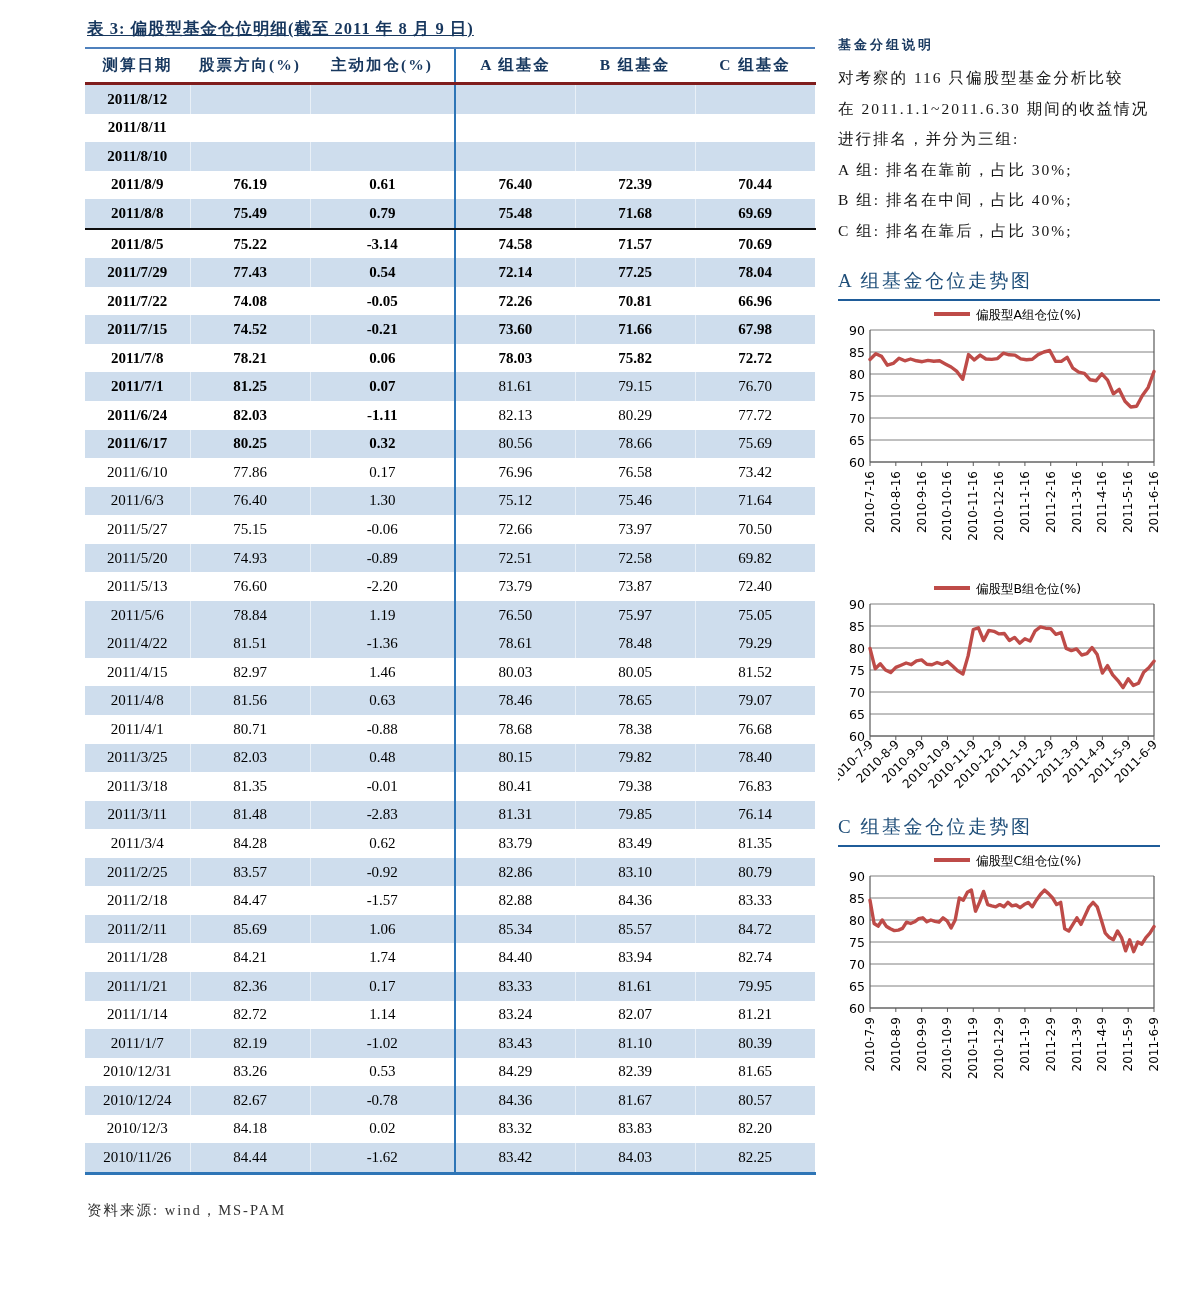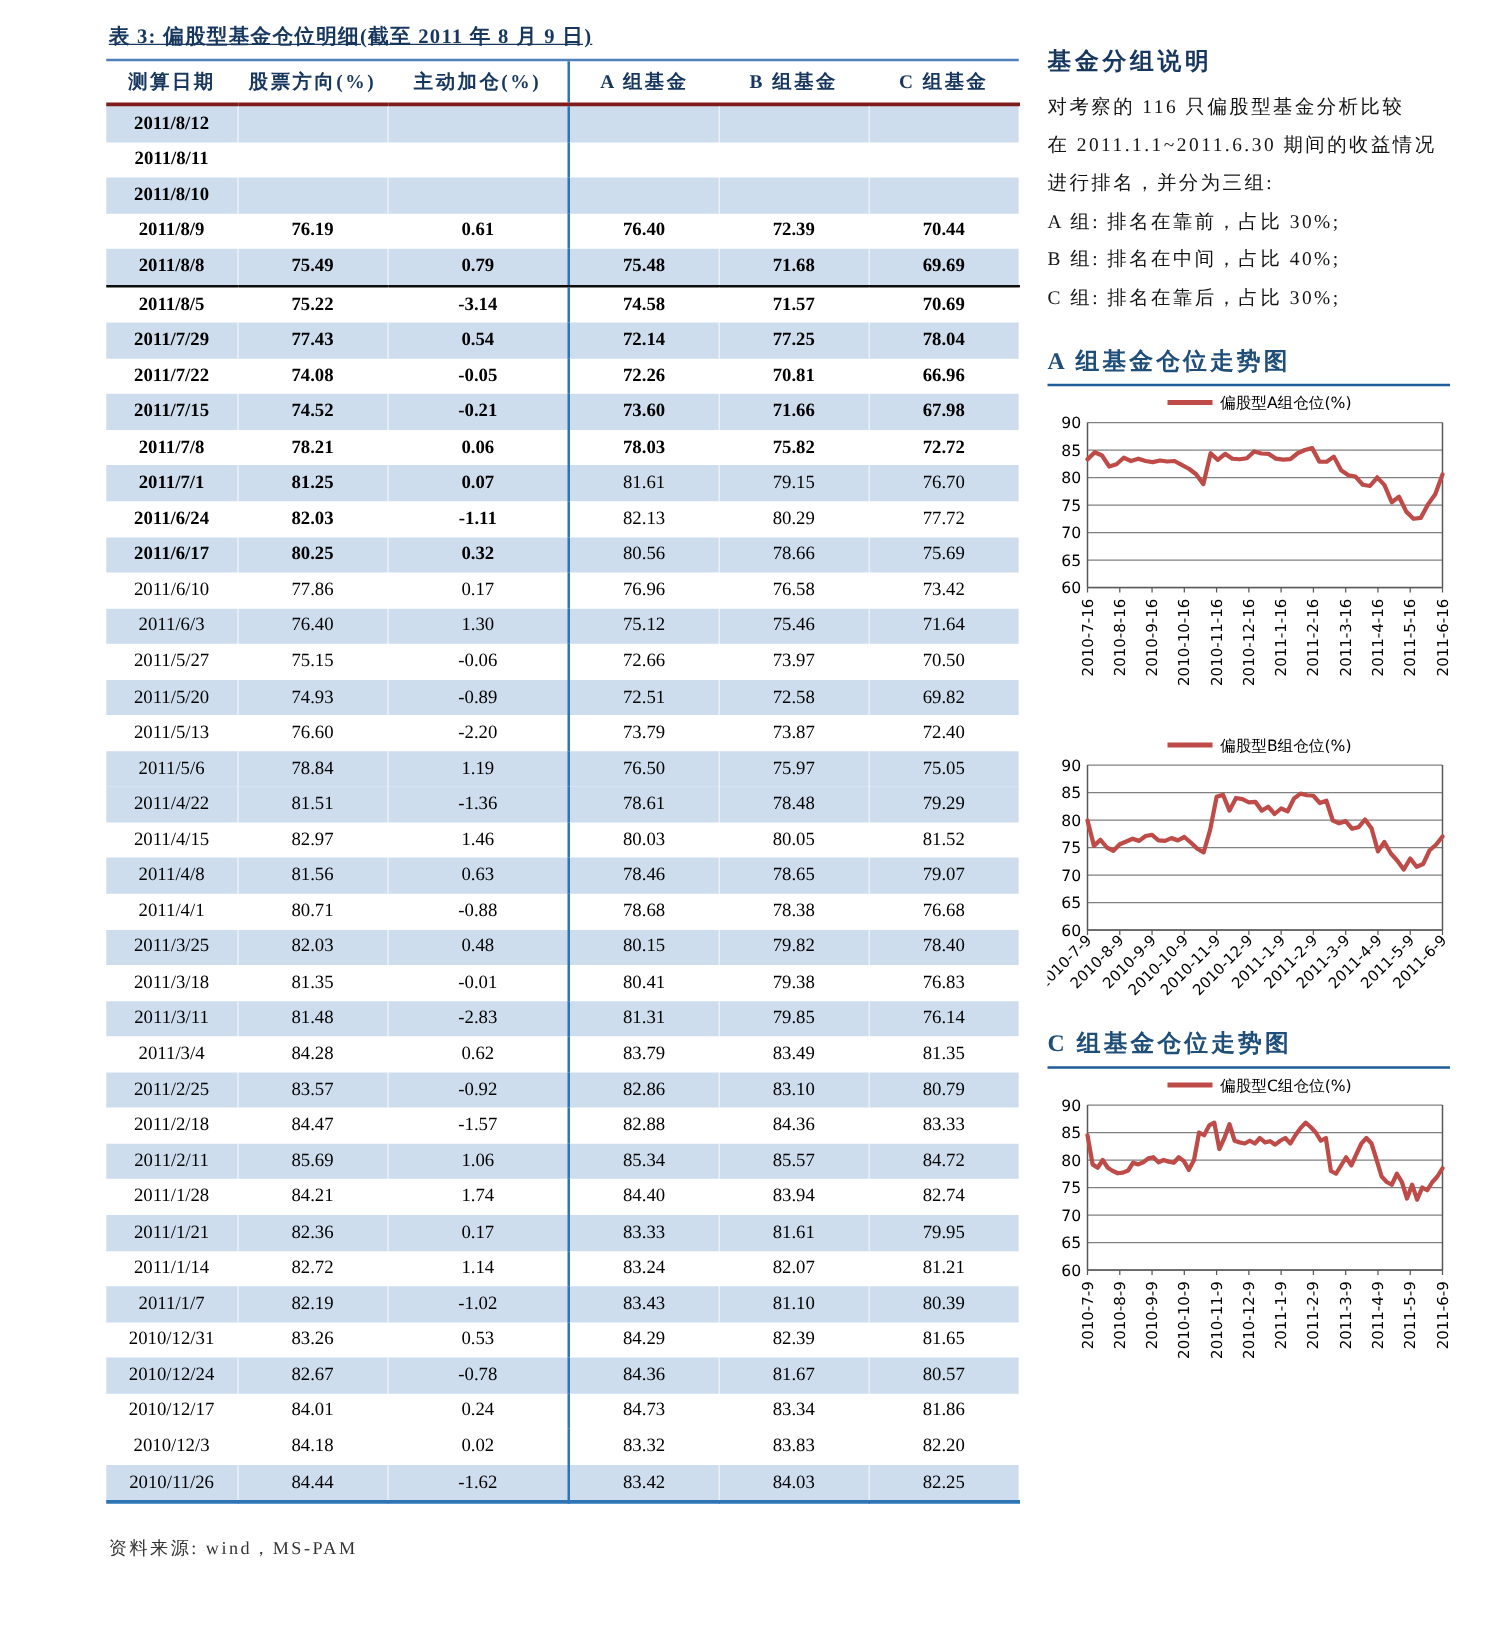--- a/index.html
+++ b/index.html
@@ -17,24 +17,24 @@
   table.fund-table td{text-align:center;font-size:15px;height:28.55px;padding:0;
                       border-right:1px solid rgba(255,255,255,0.55);}
   table.fund-table th.div-r,table.fund-table td.div-r{border-right:2px solid #2e75b6;}
   tr.shade{background:#cedded;}
   tr.sep td{border-bottom:2px solid #0d0d0d;}
   .b{font-weight:bold;}
   .source{margin-top:26px;font-size:14.5px;color:#333;letter-spacing:2px;padding-left:2px;}
 
   
   .side-col{position:absolute;left:753px;top:20px;width:322px;}
-  .notes-heading{font-size:19px;font-weight:bold;color:#17375e;letter-spacing:3px;margin-bottom:9px;}
+  .notes-heading{font-size:13px;font-weight:bold;color:#17375e;letter-spacing:3px;margin-bottom:9px;}
   .note-line{font-size:15.5px;line-height:30.5px;color:#141414;letter-spacing:2px;white-space:nowrap;}
   .chart-section{margin-top:22px;}
-  .chart-title{font-size:19px;font-weight:bold;color:#1f4e79;letter-spacing:2.5px;
+  .chart-title{font-size:19px;font-weight:normal;color:#1f4e79;letter-spacing:2.5px;
                padding-bottom:5px;border-bottom:2px solid #1f5c99;margin-bottom:3px;}
   svg.chart{display:block;}
 </style>
 </head>
 <body>
 
 <div class="page">
 
   <div class="table-col">
     <div class="table-title">表 3:  偏股型基金仓位明细(截至 2011 年 8 月 9 日)</div>
@@ -338,28 +338,20 @@
             <td>82.39</td>
             <td>81.65</td>
           </tr>
           <tr class="shade">
             <td>2010/12/24</td>
             <td>82.67</td>
             <td class="div-r">-0.78</td>
             <td>84.36</td>
             <td>81.67</td>
             <td>80.57</td>
-          </tr>
-          <tr>
-            <td>2010/12/17</td>
-            <td>84.01</td>
-            <td class="div-r">0.24</td>
-            <td>84.73</td>
-            <td>83.34</td>
-            <td>81.86</td>
           </tr>
           <tr>
             <td>2010/12/3</td>
             <td>84.18</td>
             <td class="div-r">0.02</td>
             <td>83.32</td>
             <td>83.83</td>
             <td>82.20</td>
           </tr>
           <tr class="shade">

